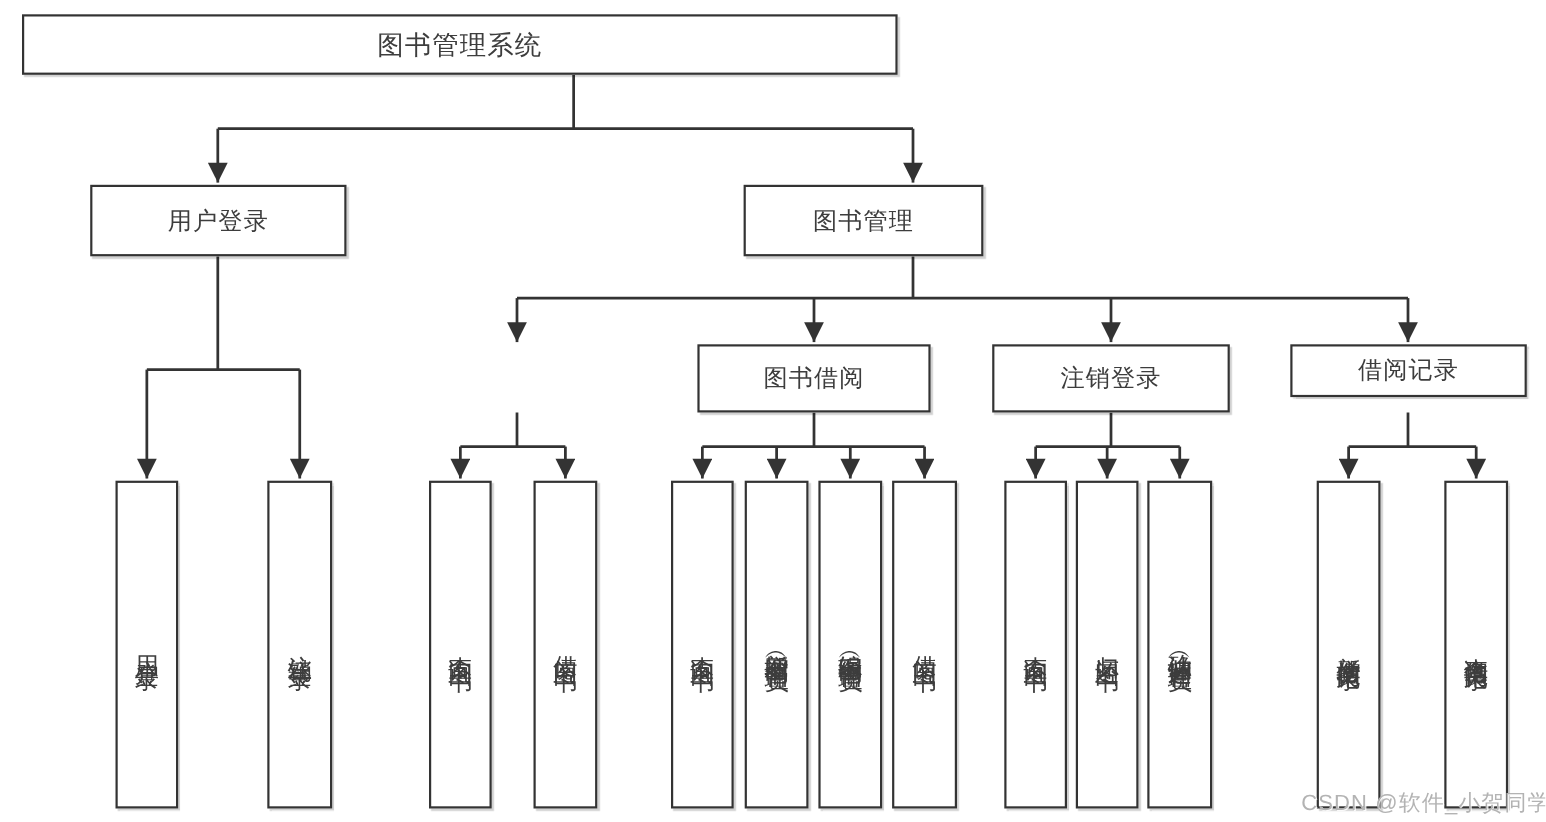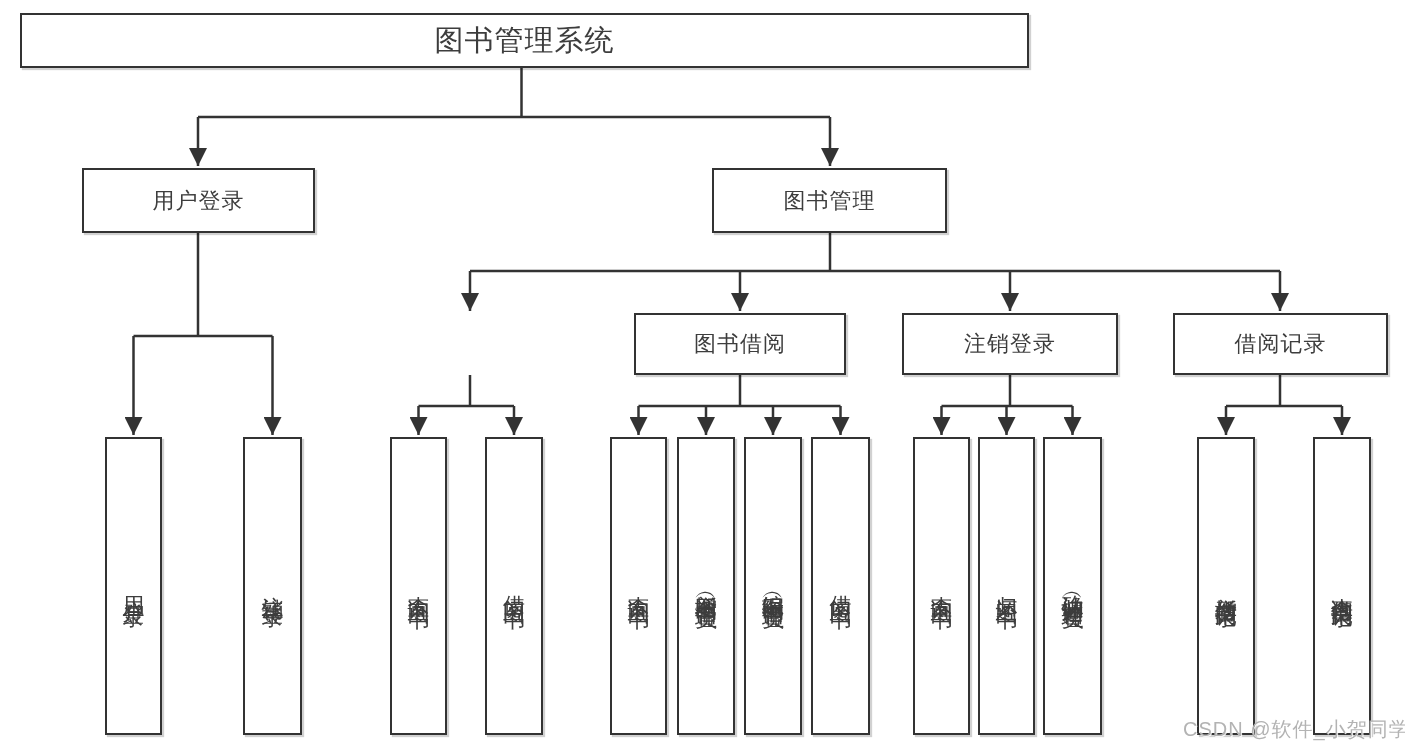--- a/index.html
+++ b/index.html
@@ -36,29 +36,29 @@
     z-index: 2;
   }
   .node .lbl {
     white-space: nowrap;
   }
   .h-node {
     font-size: 22px;
     letter-spacing: 1px;
   }
   #box-root {
-    left: 20px; top: 13px; width: 1009px; height: 55px;
-    font-size: 29px;
+    left: 20px; top: 13px; width: 796px; height: 55px;
+    font-size: 24px;
   }
   #box-login    { left: 82px;  top: 168px; width: 233px; height: 65px; }
-  #box-manage   { left: 712px; top: 168px; width: 235px; height: 65px; }
+  #box-manage   { left: 676px; top: 168px; width: 218px; height: 65px; }
   #box-recommend{ left: 363px; top: 313px; width: 214px; height: 62px; }
   #box-borrow   { left: 634px; top: 313px; width: 212px; height: 62px; }
   #box-current  { left: 902px; top: 313px; width: 216px; height: 62px; }
-  #box-records  { left: 1173px; top: 313px; width: 215px; height: 62px; }
+  #box-records  { left: 1173px; top: 313px; width: 215px; height: 48px; }
 
   .leaf {
     top: 437px;
     height: 298px;
     font-size: 22px;
   }
   .leaf .lbl {
     writing-mode: vertical-rl;
     letter-spacing: 4px;
     white-space: nowrap;

